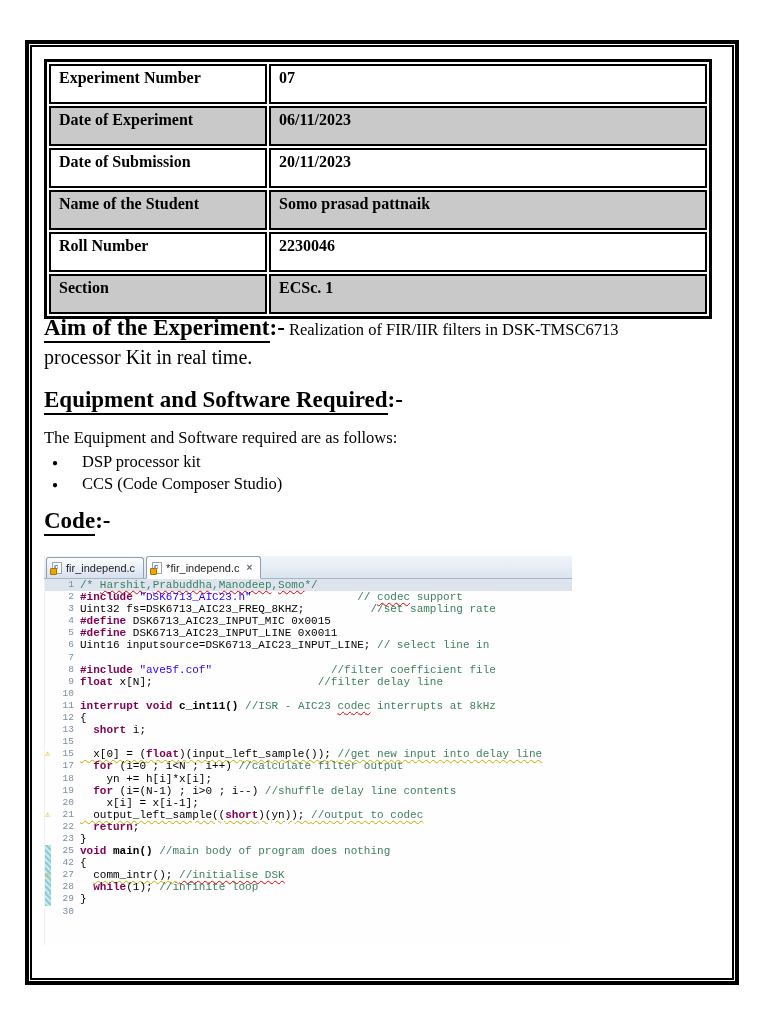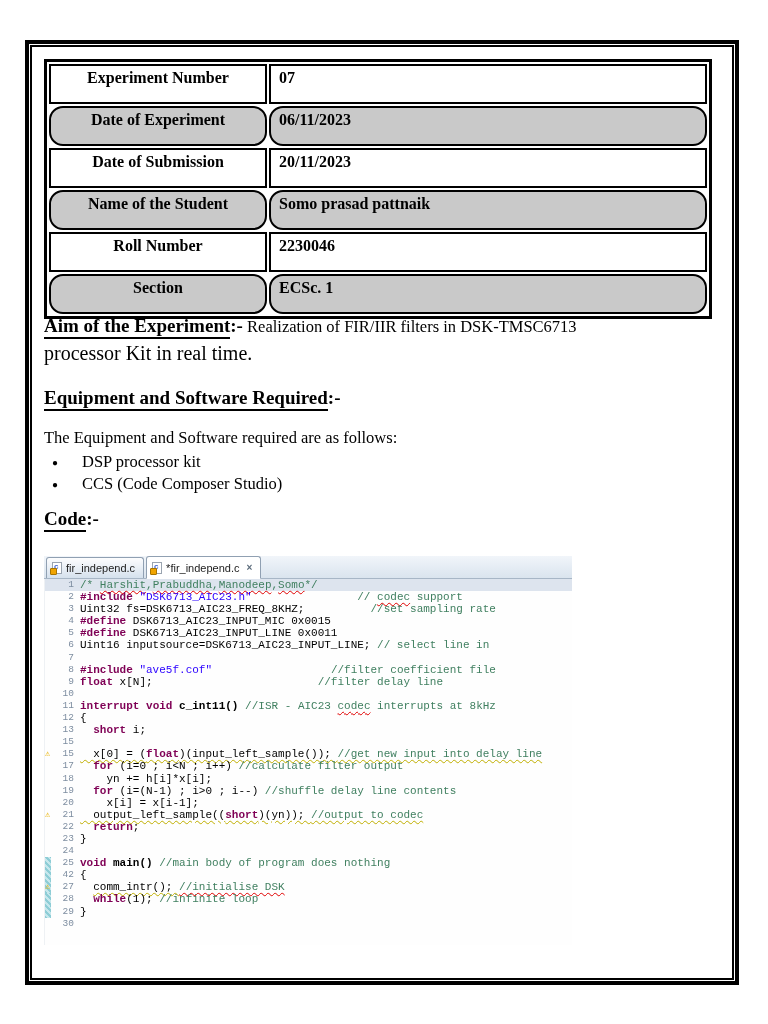--- a/index.html
+++ b/index.html
@@ -5,26 +5,26 @@
   html,body{margin:0;padding:0;background:#fff;}
   body{width:768px;height:1024px;position:relative;font-family:"Liberation Serif",serif;color:#000;}
 
   
   .page-outer{position:absolute;left:25px;top:40px;width:714px;height:945px;border:4px solid #000;box-sizing:border-box;}
   .page-inner{position:absolute;left:1px;top:1px;right:1px;bottom:1px;border:2px solid #000;}
 
   
   .info-table{position:absolute;left:12px;top:12px;width:668px;border-collapse:separate;border-spacing:2px;border:3px solid #000;box-sizing:border-box;}
   .info-table td{border:2px solid #000;background:#fff;font-weight:bold;font-size:16px;padding:3px 8px 9px 8px;height:24px;vertical-align:top;}
-  .info-table td.lab{width:198px;text-align:center;}
-  .info-table tr.alt td{background:var(--trow,#c9c9c9);border-radius:14px;}
+  .info-table td.lab{width:198px;}
+  .info-table tr.alt td{background:var(--trow,#c9c9c9);}
 
   
   .sec{position:absolute;left:12px;width:652px;}
-  .h{font-size:19px;font-weight:bold;}
+  .h{font-size:23px;font-weight:bold;}
   .hu{border-bottom:2px solid #000;padding-bottom:1px;}
   .hsep{font-weight:bold;}
   .run{font-size:16.5px;}
   .run2{font-size:20px;margin-top:5px;}
   .para{font-size:16.5px;}
   .blist{list-style:none;margin:0;padding:0;}
   .blist li{font-size:16.5px;height:22px;display:flex;align-items:center;}
   .bullet{font-size:10px;width:14px;margin-left:8px;margin-right:16px;}
 
   
@@ -151,21 +151,20 @@
           <div class="cl"><span class="gi"></span><span class="gn">13</span><span class="gs"></span><span class="code"><span class="p">  </span><span class="k">short</span><span class="p"> i;</span></span></div>
           <div class="cl"><span class="gi"></span><span class="gn">15</span><span class="gs"></span><span class="code"></span></div>
           <div class="cl"><span class="gi">⚠</span><span class="gn">15</span><span class="gs"></span><span class="code"><span class="p w">  x[0] = (</span><span class="k w">float</span><span class="p w">)(input_left_sample()); </span><span class="cm w">//get new input into delay line</span></span></div>
           <div class="cl"><span class="gi"></span><span class="gn">17</span><span class="gs"></span><span class="code"><span class="p">  </span><span class="k">for</span><span class="p"> (i=0 ; i&lt;N ; i++) </span><span class="cm">//calculate filter output</span></span></div>
           <div class="cl"><span class="gi"></span><span class="gn">18</span><span class="gs"></span><span class="code"><span class="p">    yn += h[i]*x[i];</span></span></div>
           <div class="cl"><span class="gi"></span><span class="gn">19</span><span class="gs"></span><span class="code"><span class="p">  </span><span class="k">for</span><span class="p"> (i=(N-1) ; i&gt;0 ; i--) </span><span class="cm">//shuffle delay line contents</span></span></div>
           <div class="cl"><span class="gi"></span><span class="gn">20</span><span class="gs"></span><span class="code"><span class="p">    x[i] = x[i-1];</span></span></div>
           <div class="cl"><span class="gi">⚠</span><span class="gn">21</span><span class="gs"></span><span class="code"><span class="p w">  output_left_sample((</span><span class="k w">short</span><span class="p w">)(yn)); </span><span class="cm w">//output to codec</span></span></div>
           <div class="cl"><span class="gi"></span><span class="gn">22</span><span class="gs"></span><span class="code"><span class="p">  </span><span class="k">return</span><span class="p">;</span></span></div>
           <div class="cl"><span class="gi"></span><span class="gn">23</span><span class="gs"></span><span class="code"><span class="p">}</span></span></div>
-          <div class="cl"><span class="gi"></span><span class="gn">24</span><span class="gs"></span><span class="code"></span></div>
           <div class="cl bar"><span class="gi"></span><span class="gn">25</span><span class="gs"></span><span class="code"><span class="k">void</span><span class="p"> </span><span class="b">main()</span><span class="p"> </span><span class="cm">//main body of program does nothing</span></span></div>
           <div class="cl bar"><span class="gi"></span><span class="gn">42</span><span class="gs"></span><span class="code"><span class="p">{</span></span></div>
           <div class="cl bar"><span class="gi">⚠</span><span class="gn">27</span><span class="gs"></span><span class="code"><span class="p">  </span><span class="p w">comm_intr(); </span><span class="cm sp">//initialise DSK</span></span></div>
           <div class="cl bar"><span class="gi"></span><span class="gn">28</span><span class="gs"></span><span class="code"><span class="p">  </span><span class="k">while</span><span class="p">(1); </span><span class="cm">//infinite loop</span></span></div>
           <div class="cl bar"><span class="gi"></span><span class="gn">29</span><span class="gs"></span><span class="code"><span class="p">}</span></span></div>
           <div class="cl"><span class="gi"></span><span class="gn">30</span><span class="gs"></span><span class="code"></span></div>
         </div>
     </div>
 
   </div>

